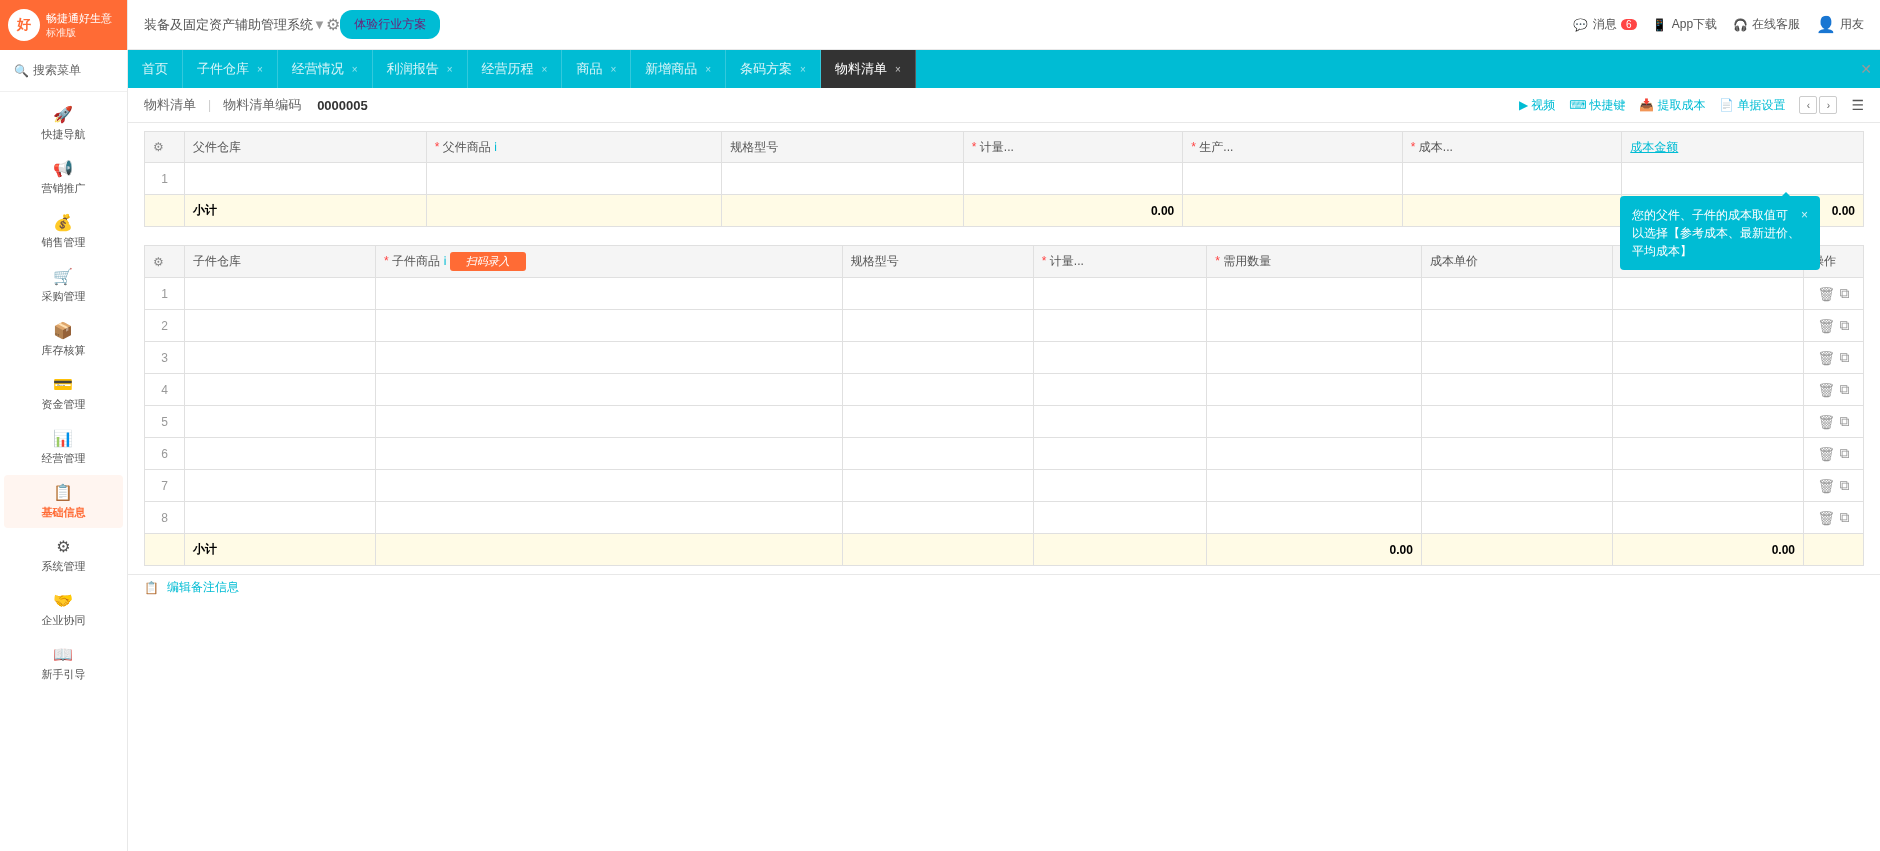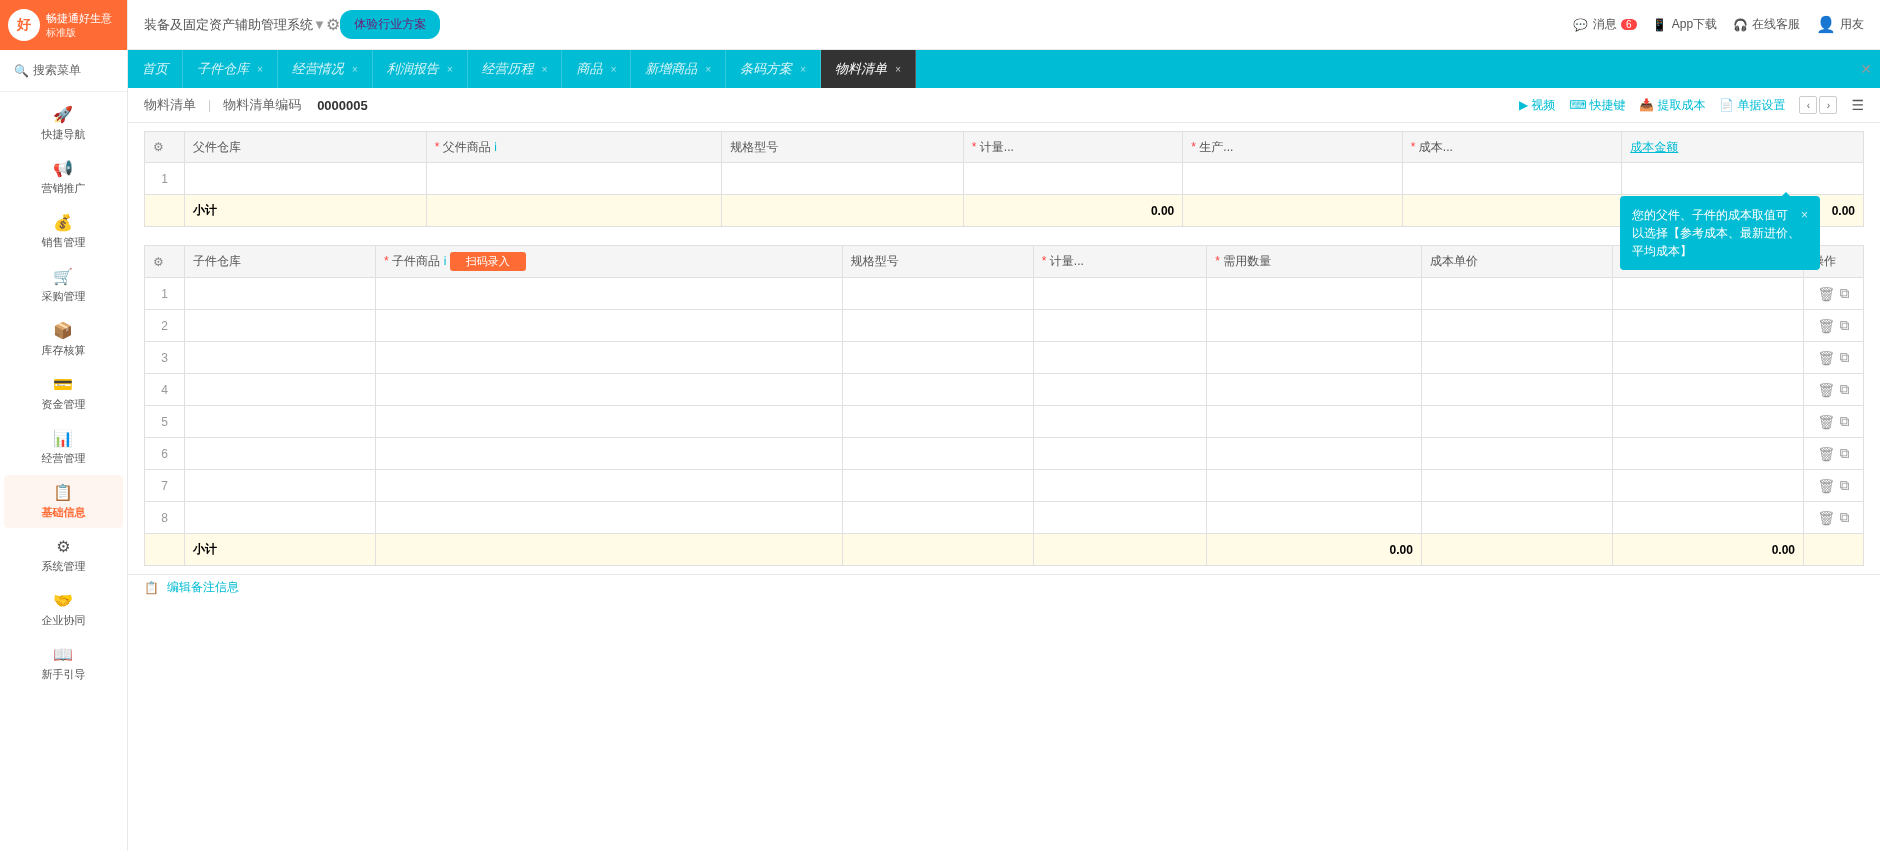--- a/index.html
+++ b/index.html
@@ -125,21 +125,20 @@
       display: flex;
       align-items: center;
       gap: 4px;
       padding: 0 14px;
       height: 100%;
       color: rgba(255,255,255,0.85);
       cursor: pointer;
       font-size: 13px;
       white-space: nowrap;
       border-right: 1px solid rgba(255,255,255,0.2);
-      font-style: italic;
     }
     .tab-item.active { background: #333; color: #fff; }
     .tab-close { font-size: 10px; opacity: 0.7; margin-left: 4px; }
 
     
     .page-content {
       flex: 1;
       overflow-y: auto;
       background: #fff;
       position: relative;
@@ -208,20 +207,21 @@
 
     
     .scan-btn {
       background: #ff6b35;
       color: #fff;
       border: none;
       padding: 2px 16px;
       border-radius: 3px;
       font-size: 11px;
       cursor: pointer;
+      font-style: italic;
     }
 
     
     .action-icons { display: flex; align-items: center; gap: 4px; justify-content: center; }
     .action-icon { cursor: pointer; color: #999; font-size: 14px; }
 
     
     .tooltip-box {
       position: absolute;
       top: 108px;

